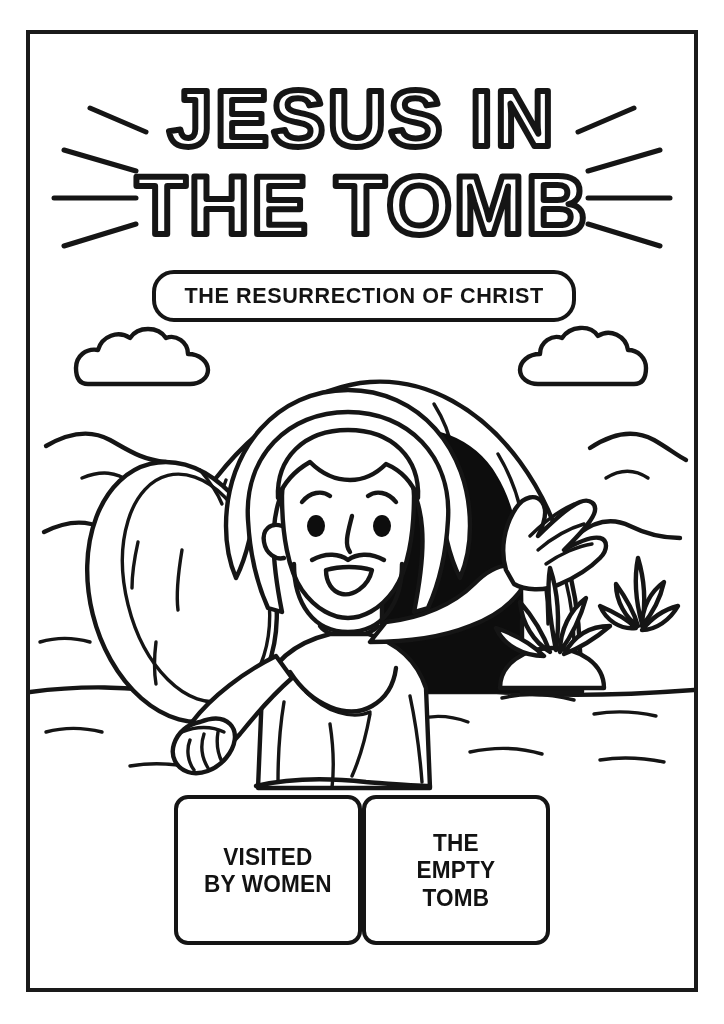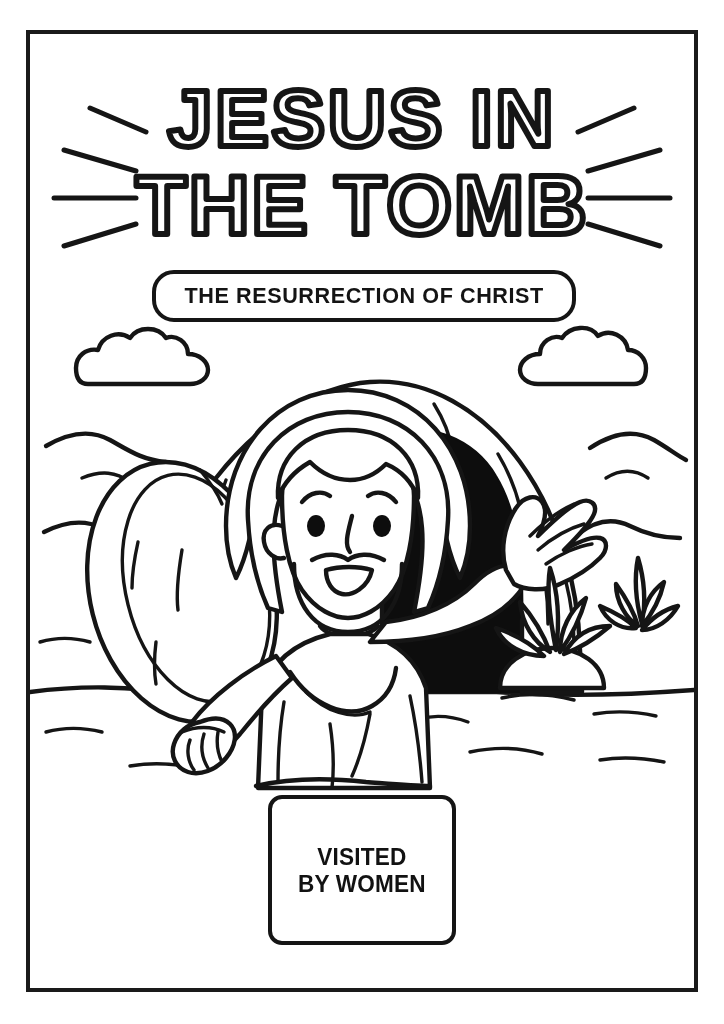--- a/index.html
+++ b/index.html
@@ -370,15 +370,20 @@
 
       </g>
     </svg>
   </div>
 
   <div id="label-row">
     <div class="label-box">
       <span class="label-text">VISITED
 BY WOMEN</span>
     </div>
+    <div class="label-box">
+      <span class="label-text">THE
+EMPTY
+TOMB</span>
+    </div>
   </div>
 
 </div>
 
 </body></html>

